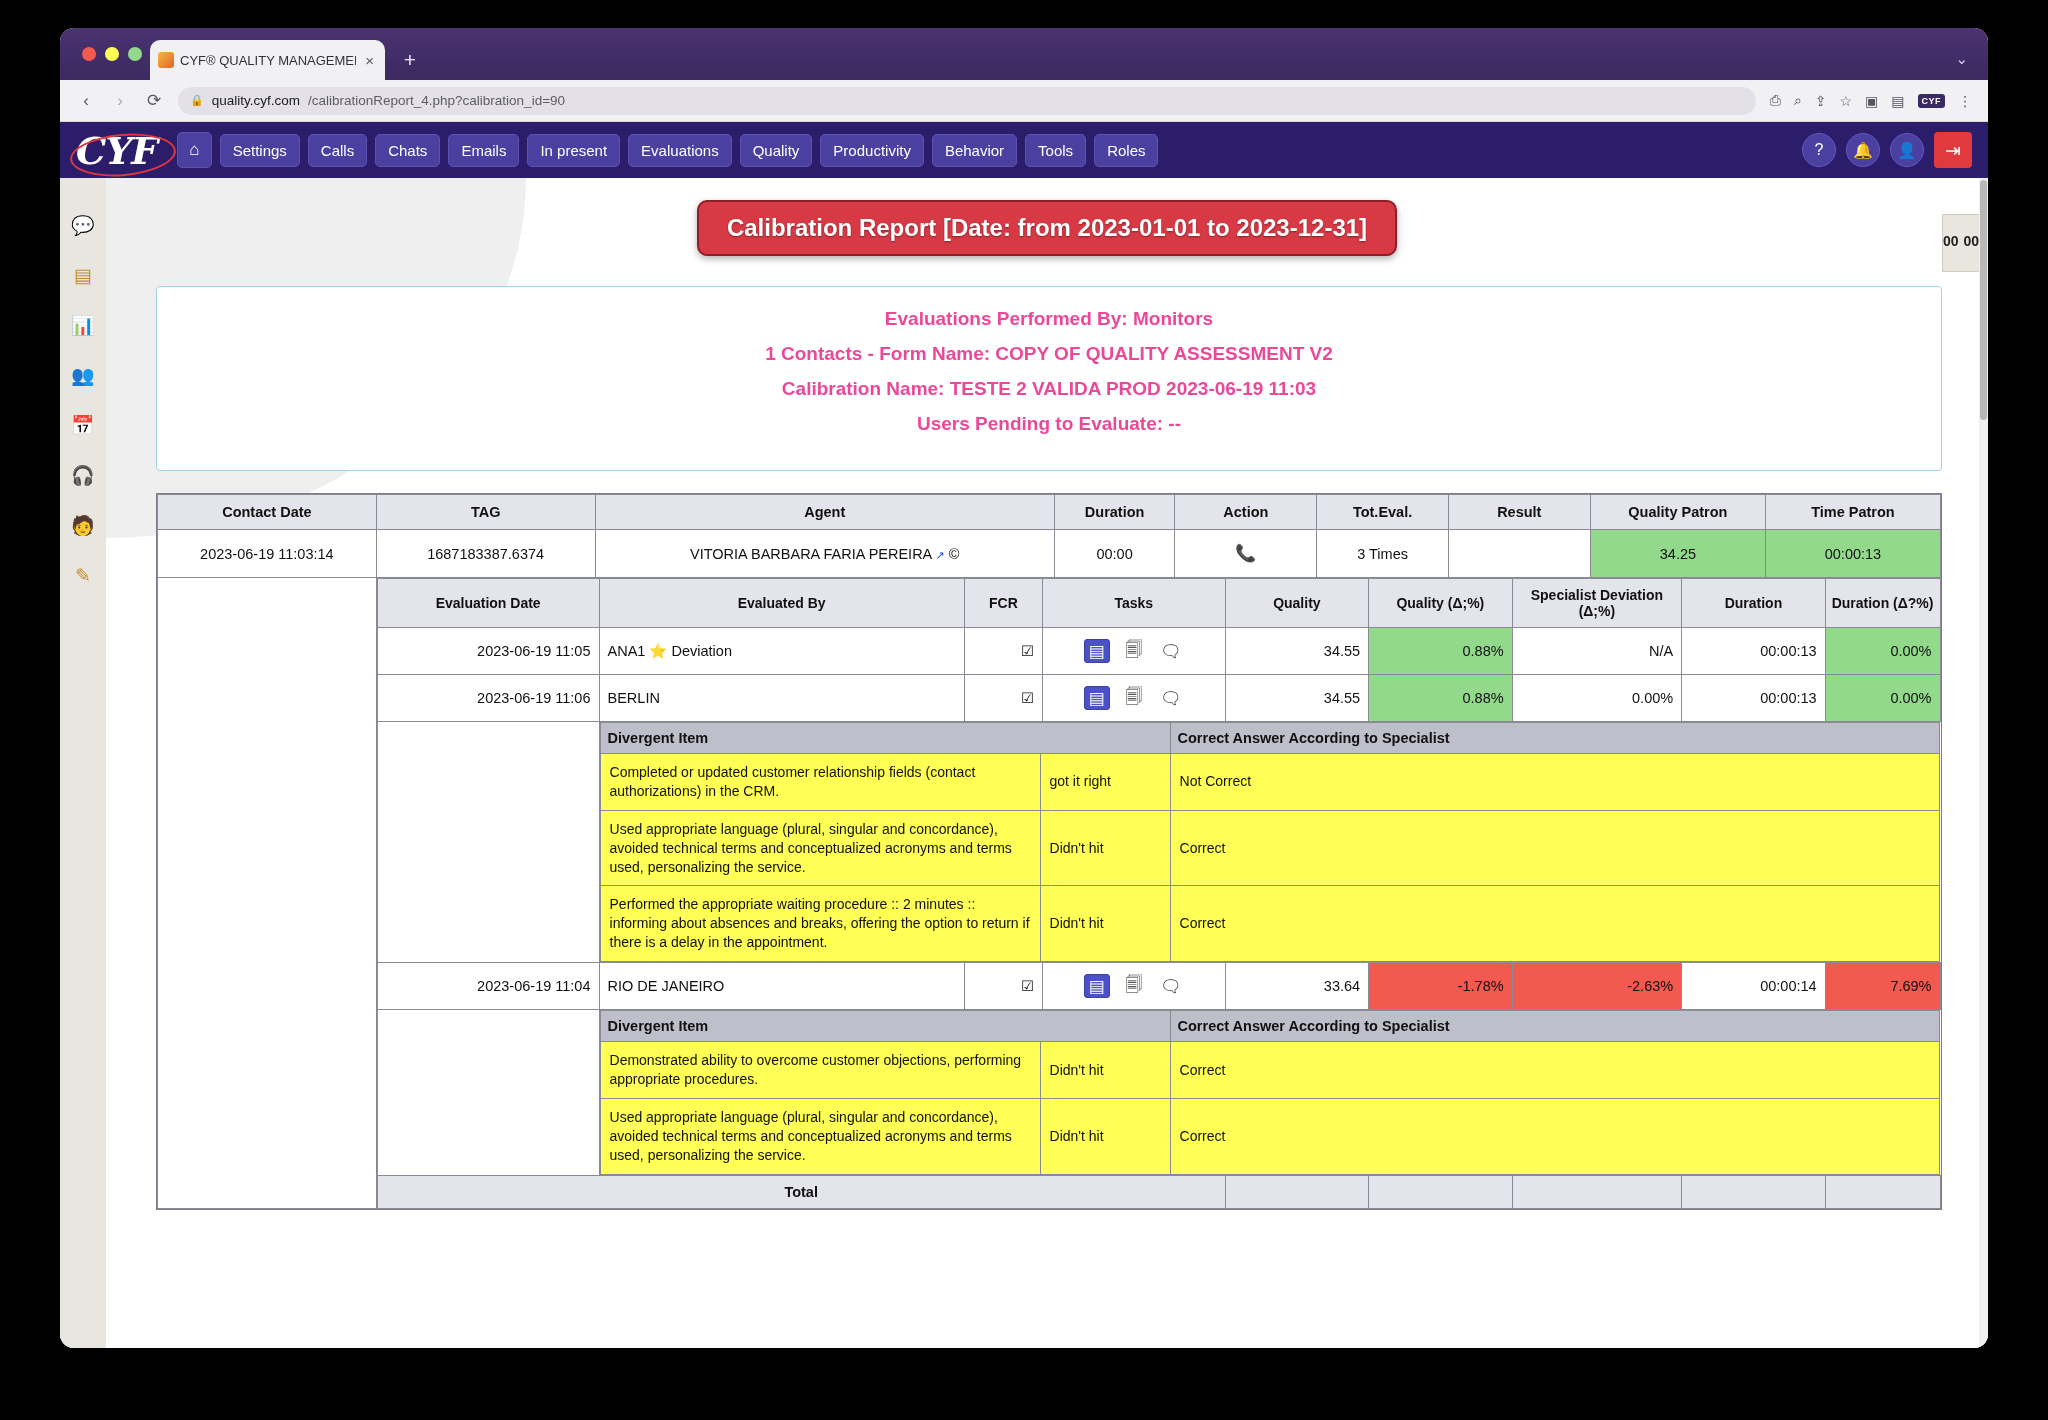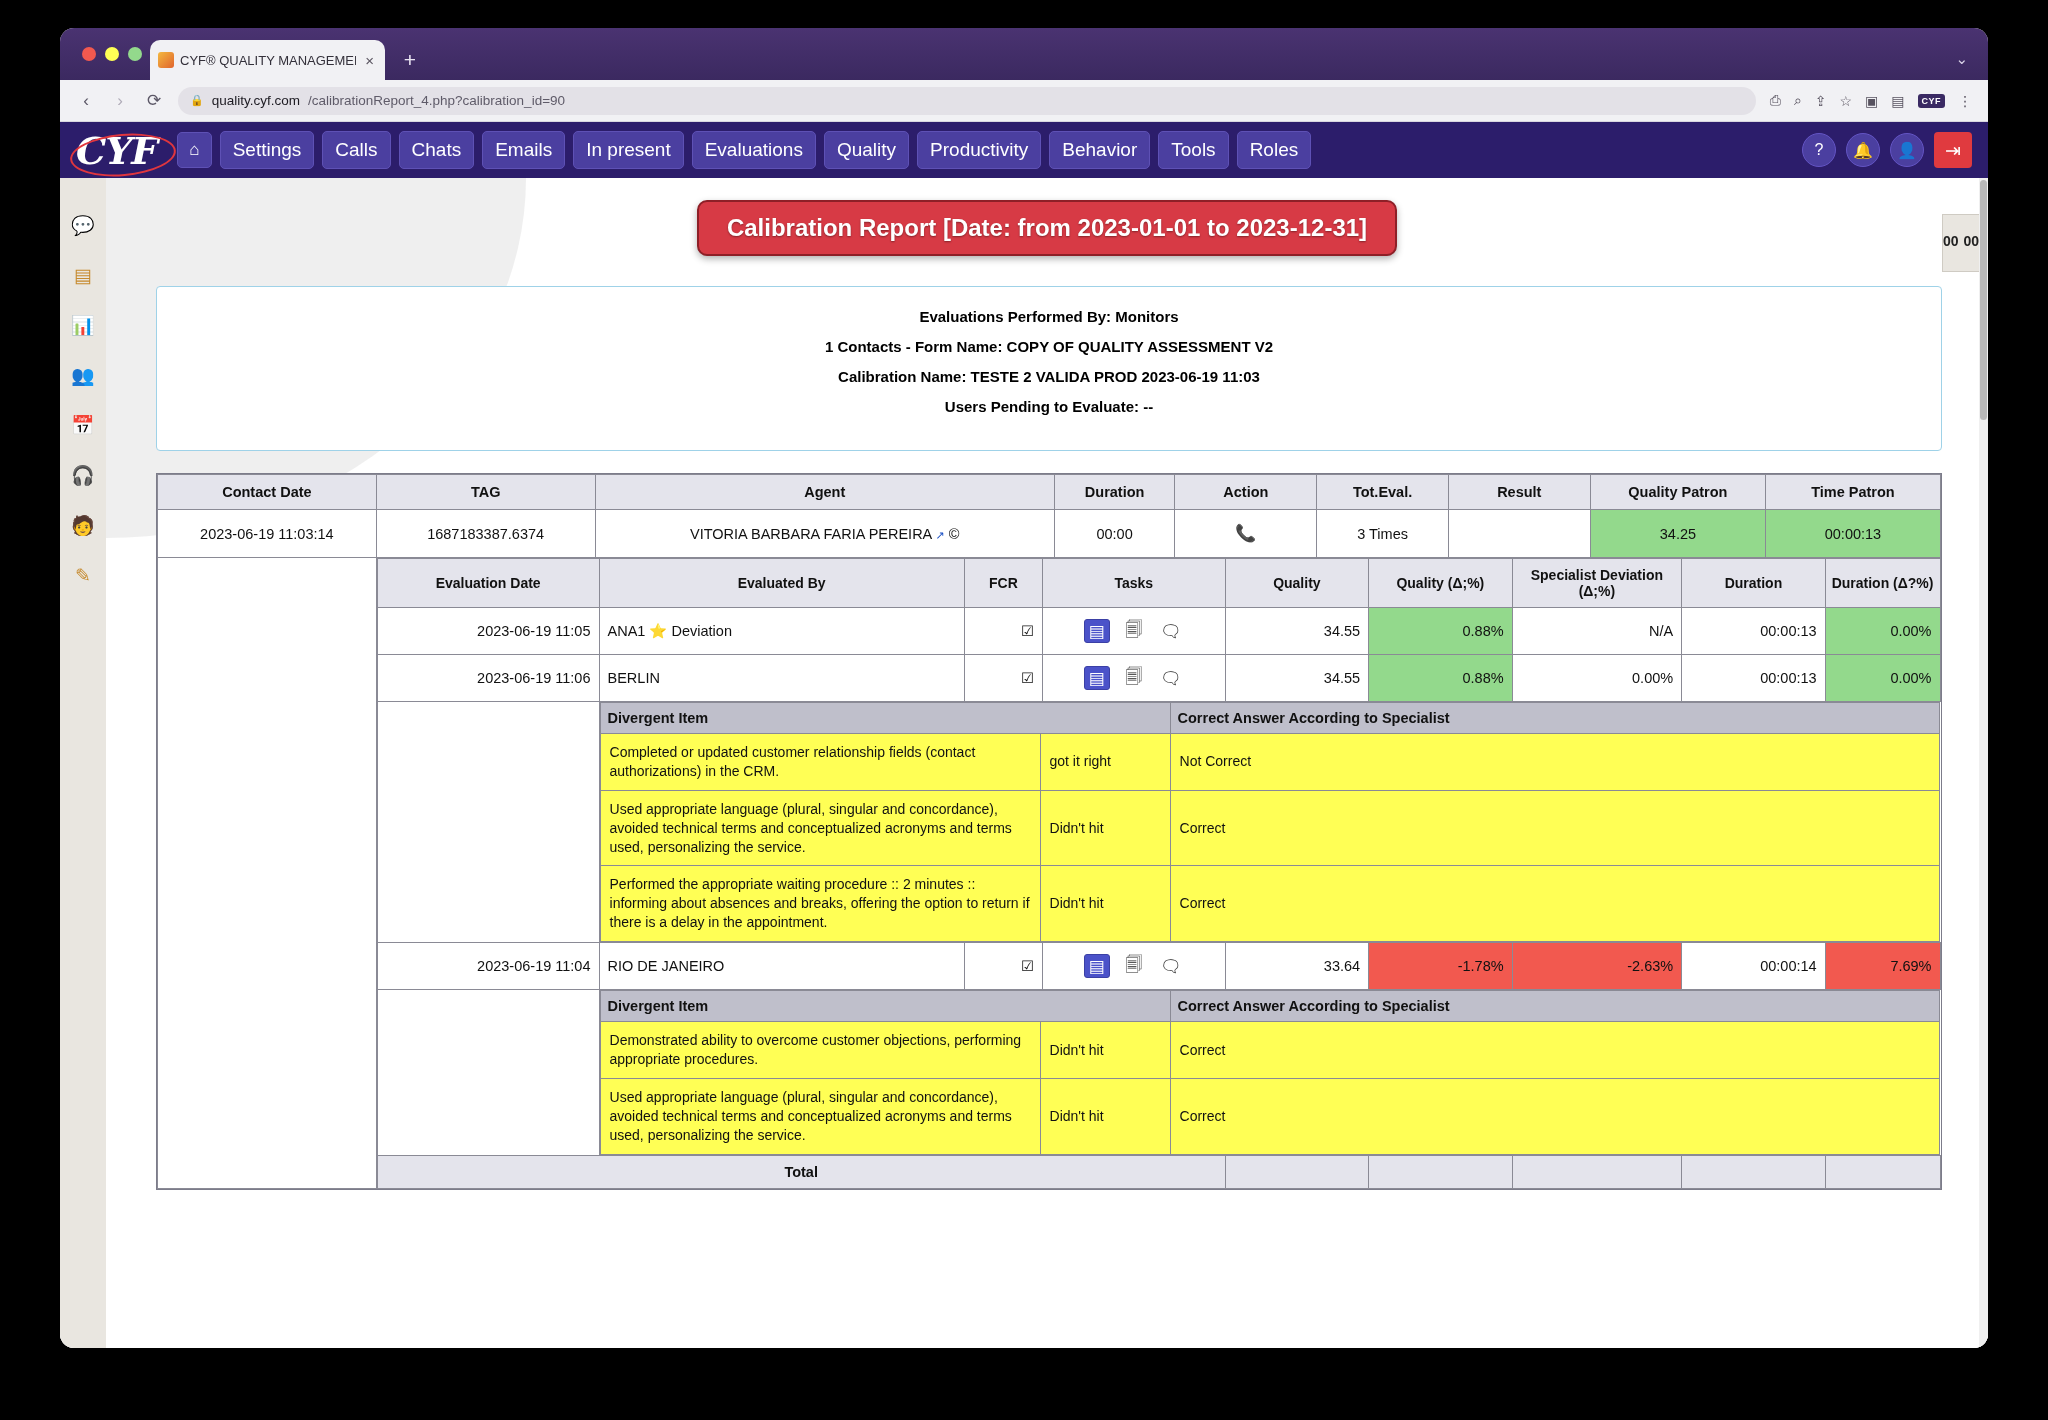--- a/index.html
+++ b/index.html
@@ -122,21 +122,21 @@
     position: absolute;
     left: -6px; top: 6px;
     width: 102px; height: 38px;
     border: 2px solid #e0363e;
     border-radius: 50%;
     transform: rotate(-5deg);
   }
   .navitem {
     background: #4b3fa0;
     color: #fff;
-    font-size: 19px;
+    font-size: 15px;
     padding: 7px 12px;
     border-radius: 5px;
     white-space: nowrap;
     border: 1px solid #5e51b5;
   }
   .navitem.home { padding: 7px 11px; font-size: 17px; }
   .nav-right {
     position: absolute; right: 16px;
     display: flex; align-items: center; gap: 10px;
   }
@@ -200,23 +200,23 @@
   .info-box {
     position: relative;
     margin: 30px 46px 0 50px;
     border: 1px solid #9fd2e8;
     border-radius: 4px;
     background: #fff;
     padding: 18px 0 22px;
     text-align: center;
   }
   .info-line {
-    font-size: 15px;
-    font-weight: bold;
-    color: #000000;
+    font-size: 19px;
+    font-weight: bold;
+    color: #ec4899;
     margin: 13px 0;
   }
   .info-line:first-child { margin-top: 3px; }
   
   .tbl-wrap {
     position: relative;
     margin: 22px 46px 0 50px;
     border: 1px solid #7c7c8a;
   }
   table { border-collapse: collapse; width: 100%; }

